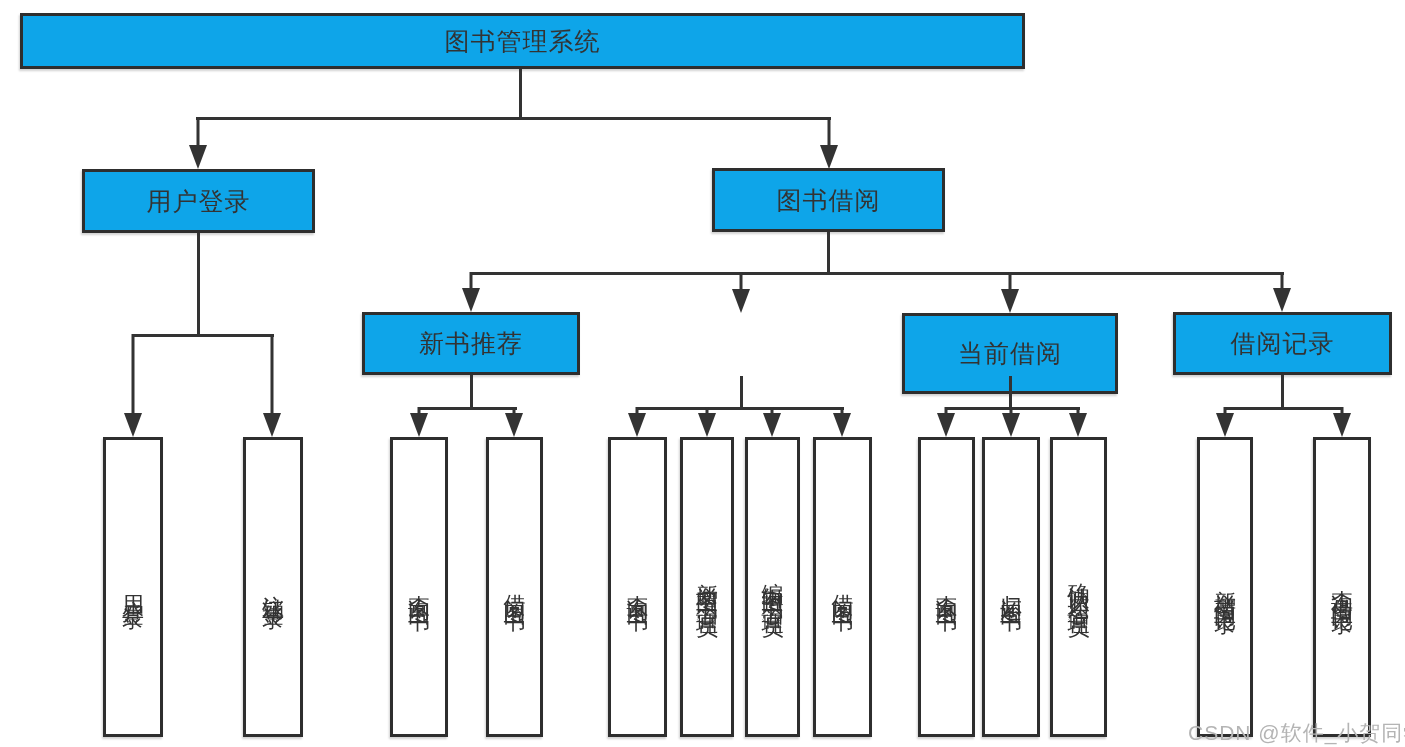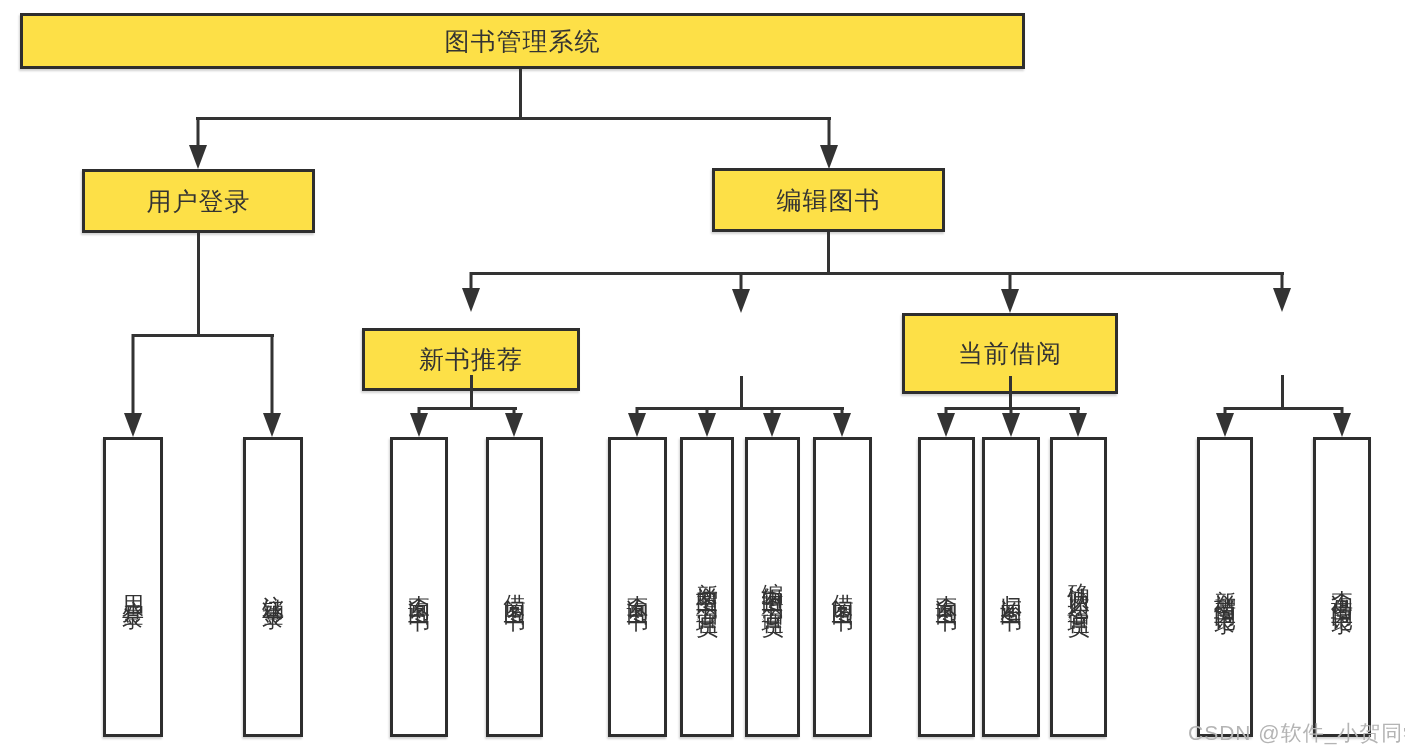--- a/index.html
+++ b/index.html
@@ -1,21 +1,21 @@
 <!DOCTYPE html>
 <html><head>
 <meta charset="utf-8">
 <style>
   html,body{margin:0;padding:0;background:#fff;}
   #canvas{
     position:relative;width:1405px;height:747px;background:#fff;overflow:hidden;
     font-family:"Liberation Sans","DejaVu Sans",sans-serif;color:#333;
   }
   .box{
-    position:absolute;box-sizing:border-box;background:#fde047;
+    position:absolute;box-sizing:border-box;background:#0ea5e9;
     border:3px solid #2e2e2e;display:flex;align-items:center;justify-content:center;
     box-shadow:-1px 2px 2px rgba(0,0,0,0.18);
     font-family:Liberation Serif, serif;
   }
   .hlabel{font-size:25px;letter-spacing:1px;white-space:nowrap;color:#333;}
   .root-box .hlabel{font-size:25px;}
   .vbox{
     position:absolute;box-sizing:border-box;background:#fff;
     border:3px solid #2e2e2e;display:flex;align-items:center;justify-content:center;
     top:437px;height:300px;box-shadow:-1px 2px 2px rgba(0,0,0,0.18);
@@ -47,32 +47,35 @@
 
   <div class="box root-box" style="left:20px;top:13px;width:1005px;height:56px;">
     <span class="hlabel">图书管理系统</span>
   </div>
 
   <div class="box" style="left:82px;top:169px;width:233px;height:64px;">
     <span class="hlabel">用户登录</span>
   </div>
 
   <div class="box" style="left:712px;top:168px;width:233px;height:64px;">
-    <span class="hlabel">编辑图书</span>
+    <span class="hlabel">图书借阅</span>
   </div>
 
-  <div class="box" style="left:362px;top:328px;width:218px;height:63px;">
+  <div class="box" style="left:362px;top:312px;width:218px;height:63px;">
     <span class="hlabel">新书推荐</span>
   </div>
 
 
   <div class="box" style="left:902px;top:313px;width:216px;height:81px;">
     <span class="hlabel">当前借阅</span>
   </div>
 
+  <div class="box" style="left:1173px;top:312px;width:219px;height:63px;">
+    <span class="hlabel">借阅记录</span>
+  </div>
 
   <div class="vbox" style="left:103px;width:60px;">
     <span class="vlabel">用户登录</span>
   </div>
   <div class="vbox" style="left:243px;width:60px;">
     <span class="vlabel">注销登录</span>
   </div>
   <div class="vbox" style="left:390px;width:58px;">
     <span class="vlabel">查询图书</span>
   </div>

